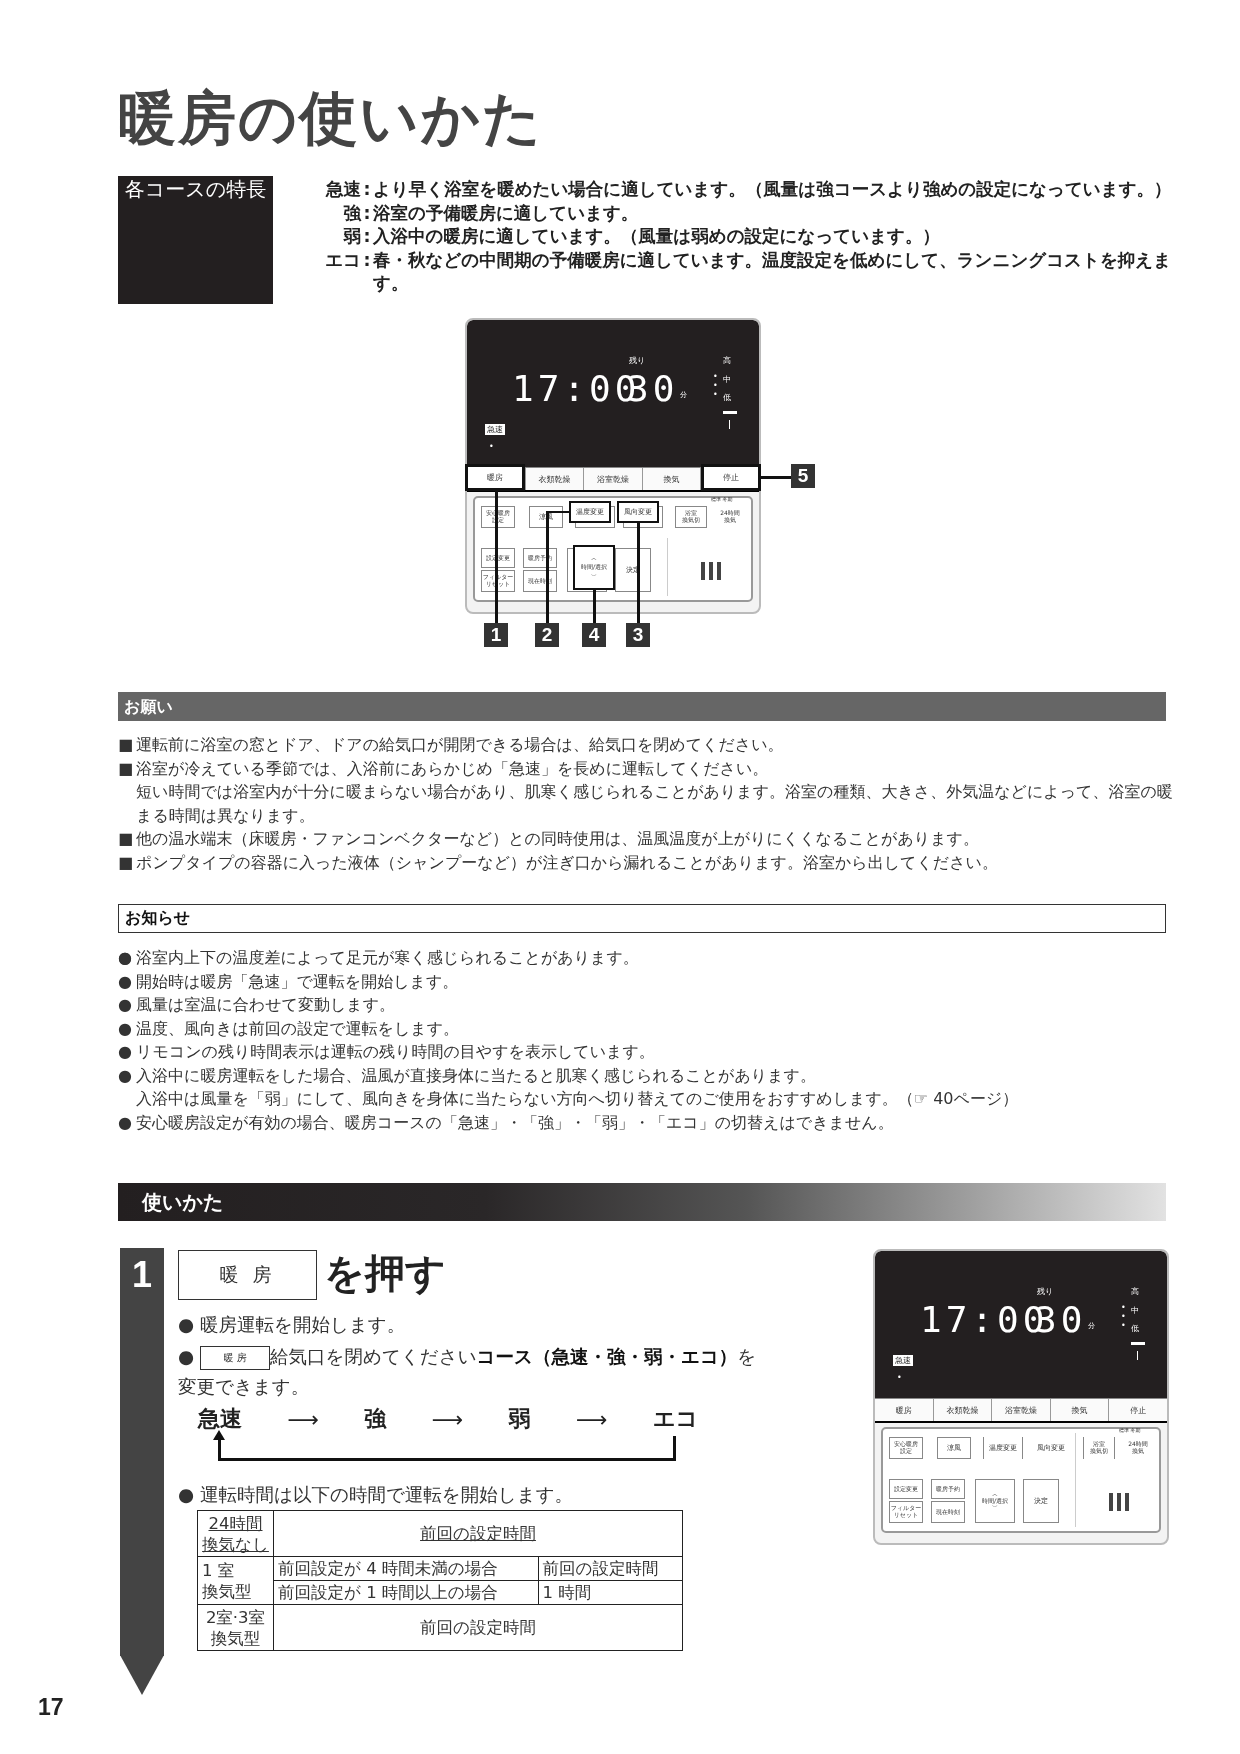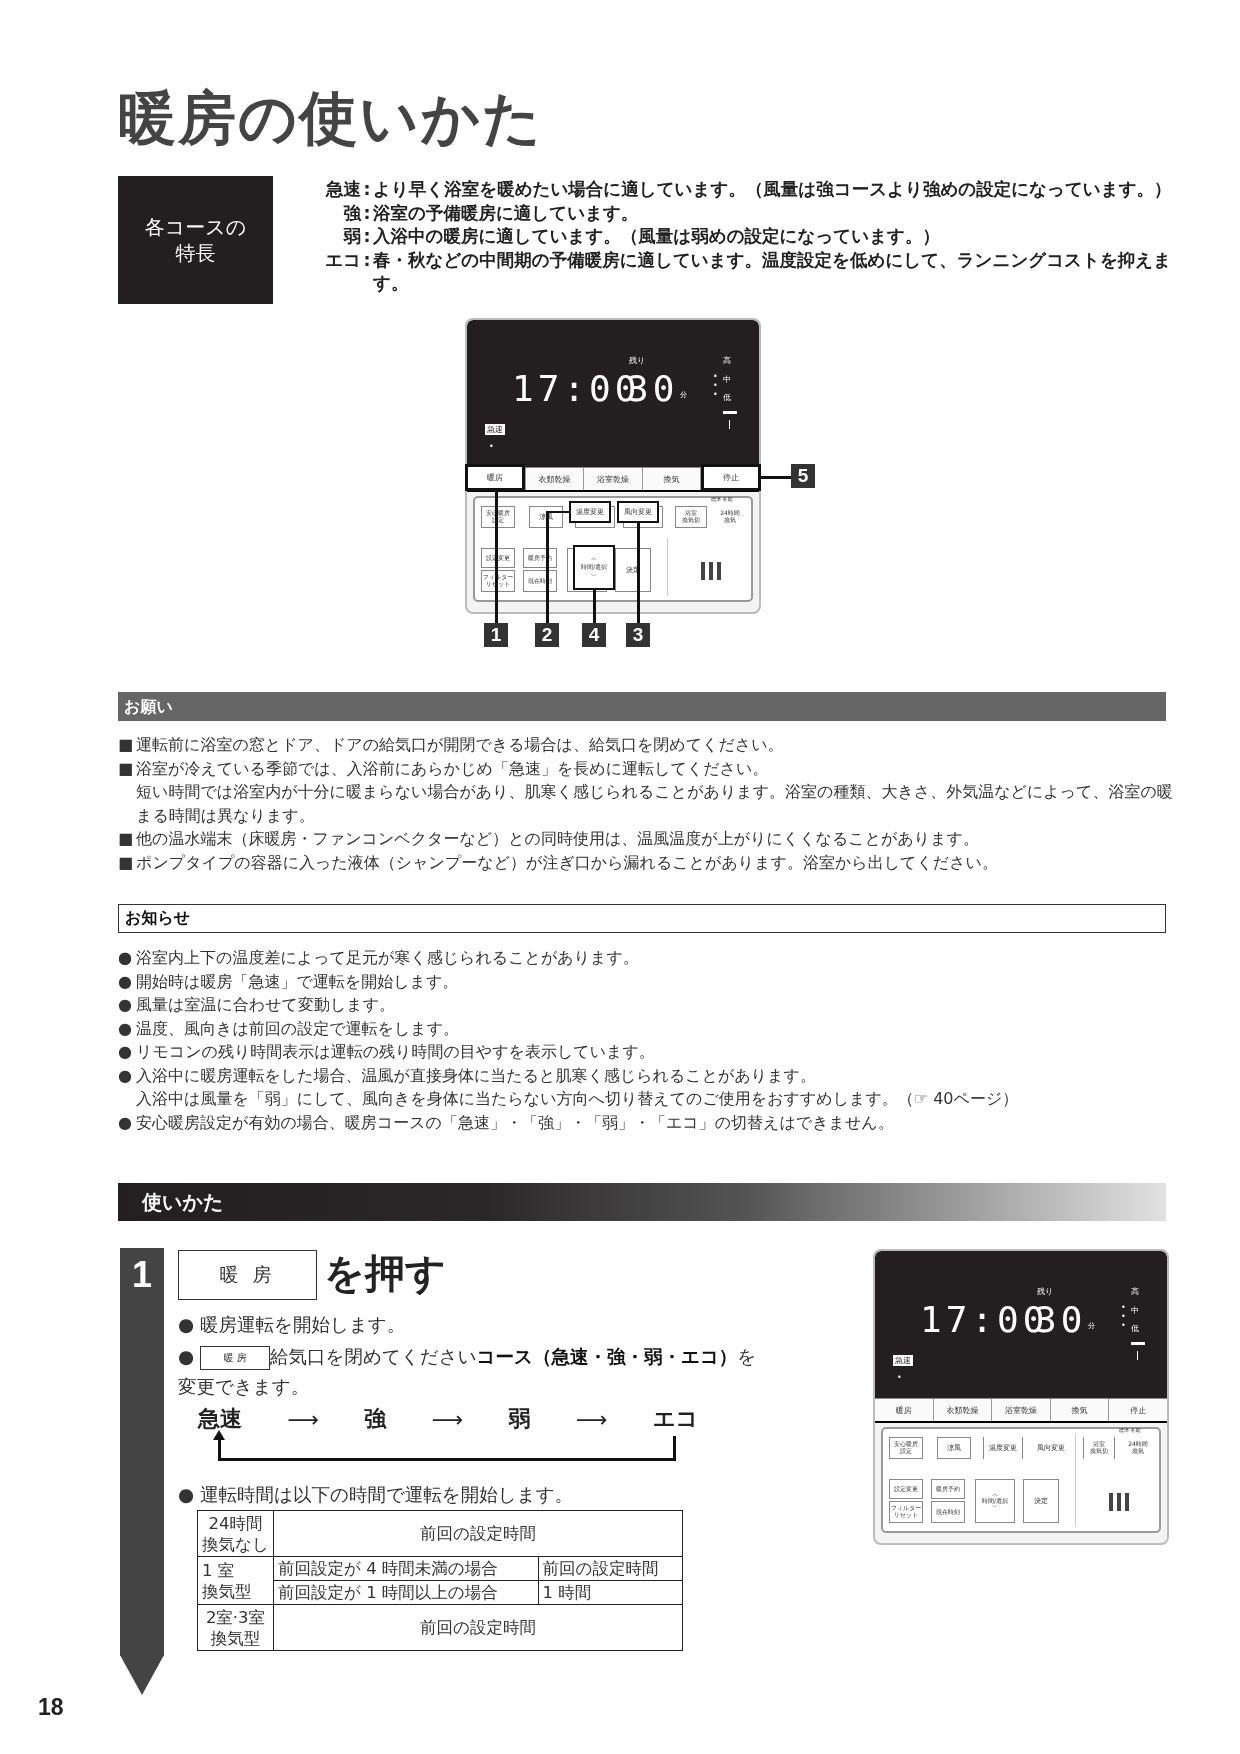--- a/index.html
+++ b/index.html
@@ -1,19 +1,19 @@
 <!DOCTYPE html>
 <html><head>
 <meta charset="utf-8">
 <style>
   *{box-sizing:border-box;margin:0;padding:0}
   body{width:1240px;height:1754px;background:#fff;position:relative;font-family:"DejaVu Sans","Liberation Sans",sans-serif;color:#222;overflow:hidden}
   .abs{position:absolute}
   .title{left:118px;top:80px;font-size:58px;font-weight:bold;color:#444;letter-spacing:2px}
-  .course-box{left:118px;top:176px;width:155px;height:128px;background:#231f20;color:#fff;font-size:20px;text-align:center;display:flex;flex-direction:column;justify-content:center;line-height:1.3}
+  .course-box{left:118px;top:176px;width:155px;height:128px;background:#231f20;color:#fff;font-size:20px;text-align:center;display:flex;justify-content:center;line-height:1.3}
   .course-list{left:305px;top:178px;width:880px;font-size:17.5px;line-height:23.5px;font-weight:bold;color:#222}
   .course-row{display:flex}
   .course-name{width:56px;text-align:right;flex-shrink:0}
   .course-sep{width:12px;text-align:center;flex-shrink:0}
   .course-desc{flex:1}
   
   .remote{background:#f3f3f3;border:2px solid #bbb;border-radius:8px;overflow:hidden}
   .screen{background:#231f20;position:absolute;left:0;top:0;right:0;border-radius:6px 6px 0 0}
   .seg{font-family:"DejaVu Sans Mono","Liberation Mono",monospace;color:#fff;position:absolute;letter-spacing:4px;font-weight:normal}
   .tiny{color:#fff;position:absolute}
@@ -205,21 +205,21 @@
 
 <div class="abs" style="left:218px;top:1436px;width:458px;height:25px;border-left:3px solid #111;border-right:3px solid #111;border-bottom:3px solid #111;"></div>
 <div class="abs" style="left:213px;top:1430px;width:0;height:0;border-left:6px solid transparent;border-right:6px solid transparent;border-bottom:10px solid #111;"></div>
 
 <div class="abs step-text" style="left:178px;top:1480px;">
   <span>●</span> <span>運転時間は以下の時間で運転を開始します。</span>
 </div>
 
 <table class="abs tm" style="left:197px;top:1510px;width:486px;">
   <tbody>
-      <tr style="height:46px;">
+      <tr style="height:46px;text-decoration:underline;">
     <td style="width:76px;text-align:center;white-space:pre;">24時間
 換気なし</td>
     <td colspan="2" style="text-align:center;">前回の設定時間</td>
   </tr>
   <tr style="height:24px;">
     <td rowspan="2" style="text-align:left;white-space:pre;">1 室
 換気型</td>
     <td>前回設定が 4 時間未満の場合</td>
     <td>前回の設定時間</td>
   </tr>
@@ -281,13 +281,13 @@
     <div class="pbtn" style="left:140px;top:50px;width:36px;height:44px;font-size:7px;">決定</div>
     <div class="abs" style="left:192px;top:4px;width:1px;height:94px;background:#ccc;"></div>
     <div class="bars" style="left:226px;top:64px;">
       <span style="width:4px;height:18px;"></span>
         <span style="width:4px;height:18px;"></span>
         <span style="width:4px;height:18px;"></span>
     </div>
   </div>
 </div>
 
-<div class="abs pagenum">18</div>
+<div class="abs pagenum">17</div>
 
 </body></html>

